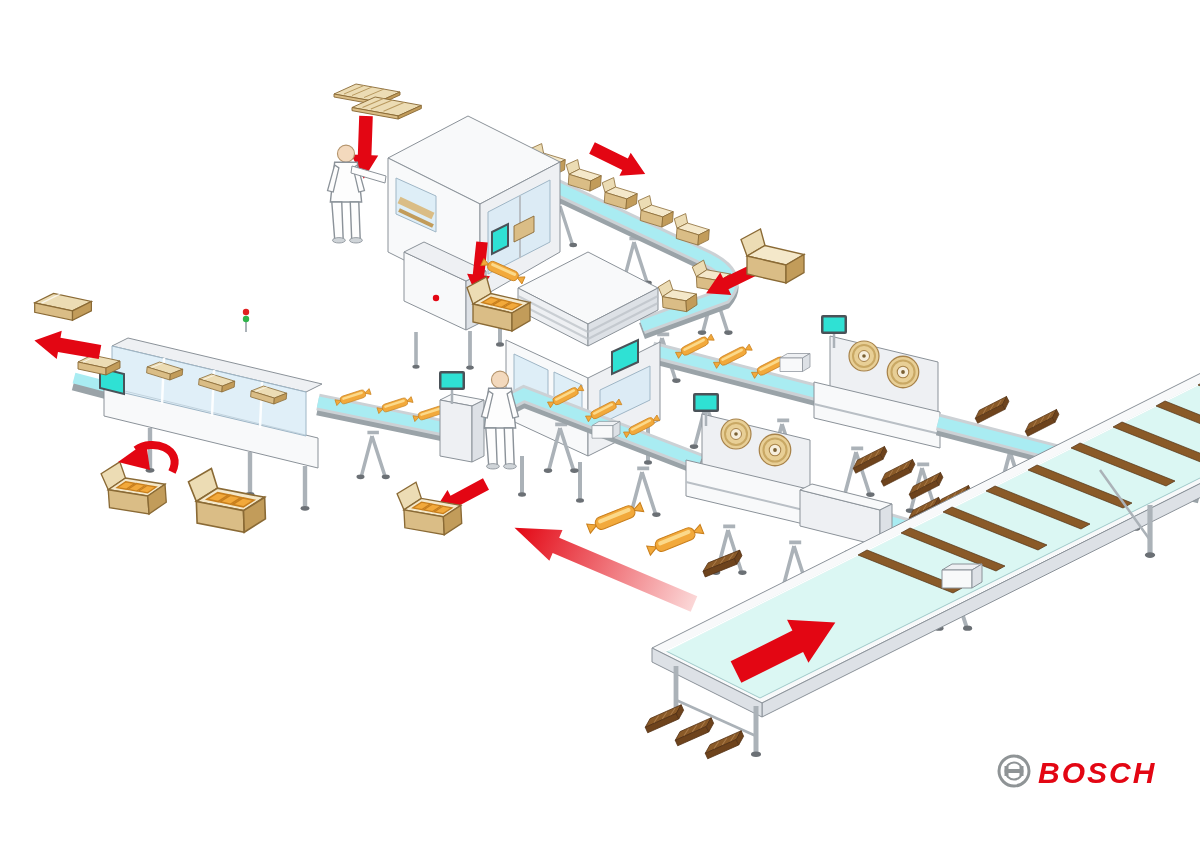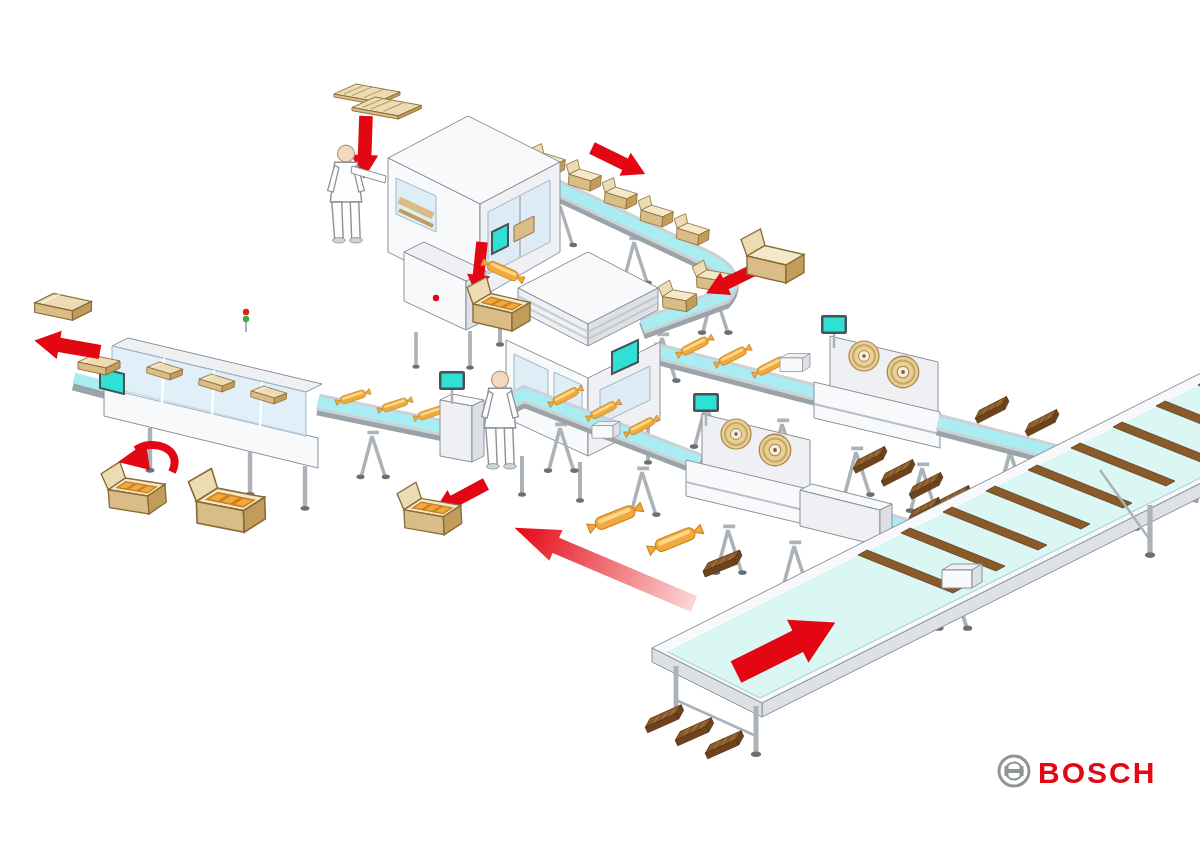--- a/index.html
+++ b/index.html
@@ -1,17 +1,17 @@
 <!DOCTYPE html>
 <html style="--bg: #ffffff; --belt: #a9ecf2; --belt-wide: #dbf7f3; --frame: #ccd1d5; --machine-top: #f8f9fa; --machine-light: #eef0f3; --machine-shade: #dde1e6; --outline: #8b9299; --window: #d6e9f5; --screen: #2fe1d4; --screen-frame: #4a5258; --carton-light: #ecdcb4; --carton-mid: #dabd86; --carton-dark: #c29c5a; --carton-inner: #f4e8ca; --carton-outline: #8a6a35; --wrap-body: #f2a93b; --wrap-light: #fbd98a; --wrap-dark: #c97f1c; --choc-top: #8a5a28; --choc-front: #6e431c; --arrow: #e30613; --arrow-tail: #fbd7d7; --leg: #abb2b8; --foot: #6b7075; --worker: #fdfdfd; --skin: #f3d9bd; --signal-red: #e02020; --signal-green: #2fb44a; --logo-red: #e30613; --logo-gray: #8f9496;"><head>
 <meta charset="utf-8">
 <style>
   html,body{margin:0;padding:0;background:#fff;}
   #stage{position:relative;width:1200px;height:847px;background:var(--bg,#ffffff);overflow:hidden;
-         font-family:"Liberation Sans",sans-serif;}
+         font-family:"Liberation Sans",sans-serif;font-style:italic;}
   svg{display:block}
   text.bosch{font-family:"Liberation Sans",sans-serif;font-weight:bold;font-size:30px;
              letter-spacing:2px;fill:var(--logo-red,#e30613)}
   
   .mT{fill:var(--machine-top,#f8f9fa);stroke:var(--outline,#8b9299);stroke-width:1}
   .mL{fill:var(--machine-light,#eef0f3);stroke:var(--outline,#8b9299);stroke-width:1}
   .mS{fill:var(--machine-shade,#dde1e6);stroke:var(--outline,#8b9299);stroke-width:1}
   .win{fill:var(--window,#d6e9f5);stroke:#9fb6c6;stroke-width:1;fill-opacity:.75}
   .scr{fill:var(--screen,#2fe1d4);stroke:var(--screen-frame,#4a5258);stroke-width:2}
   

